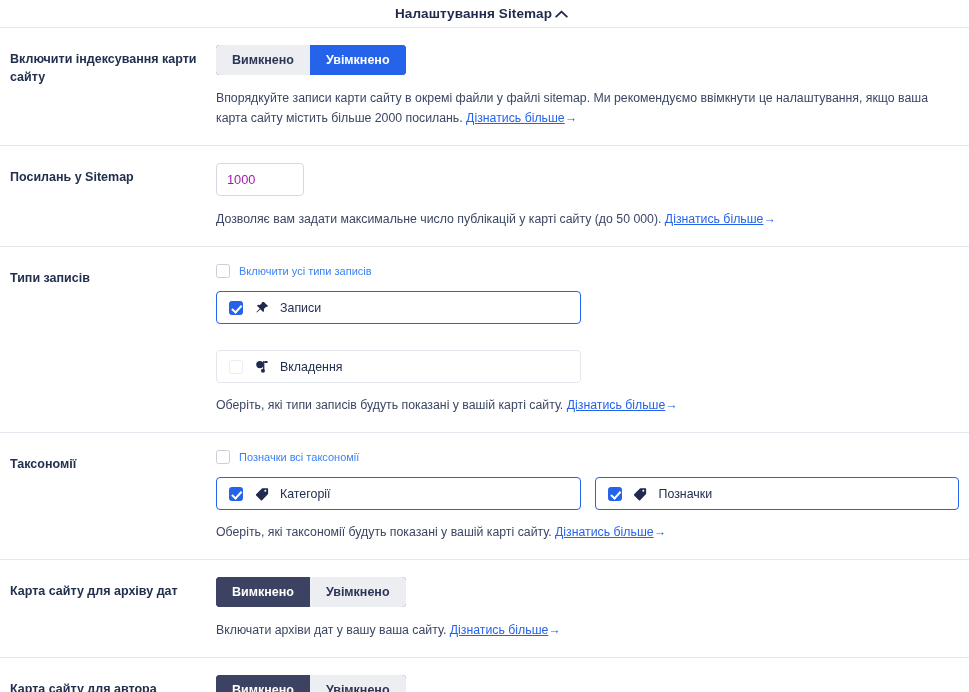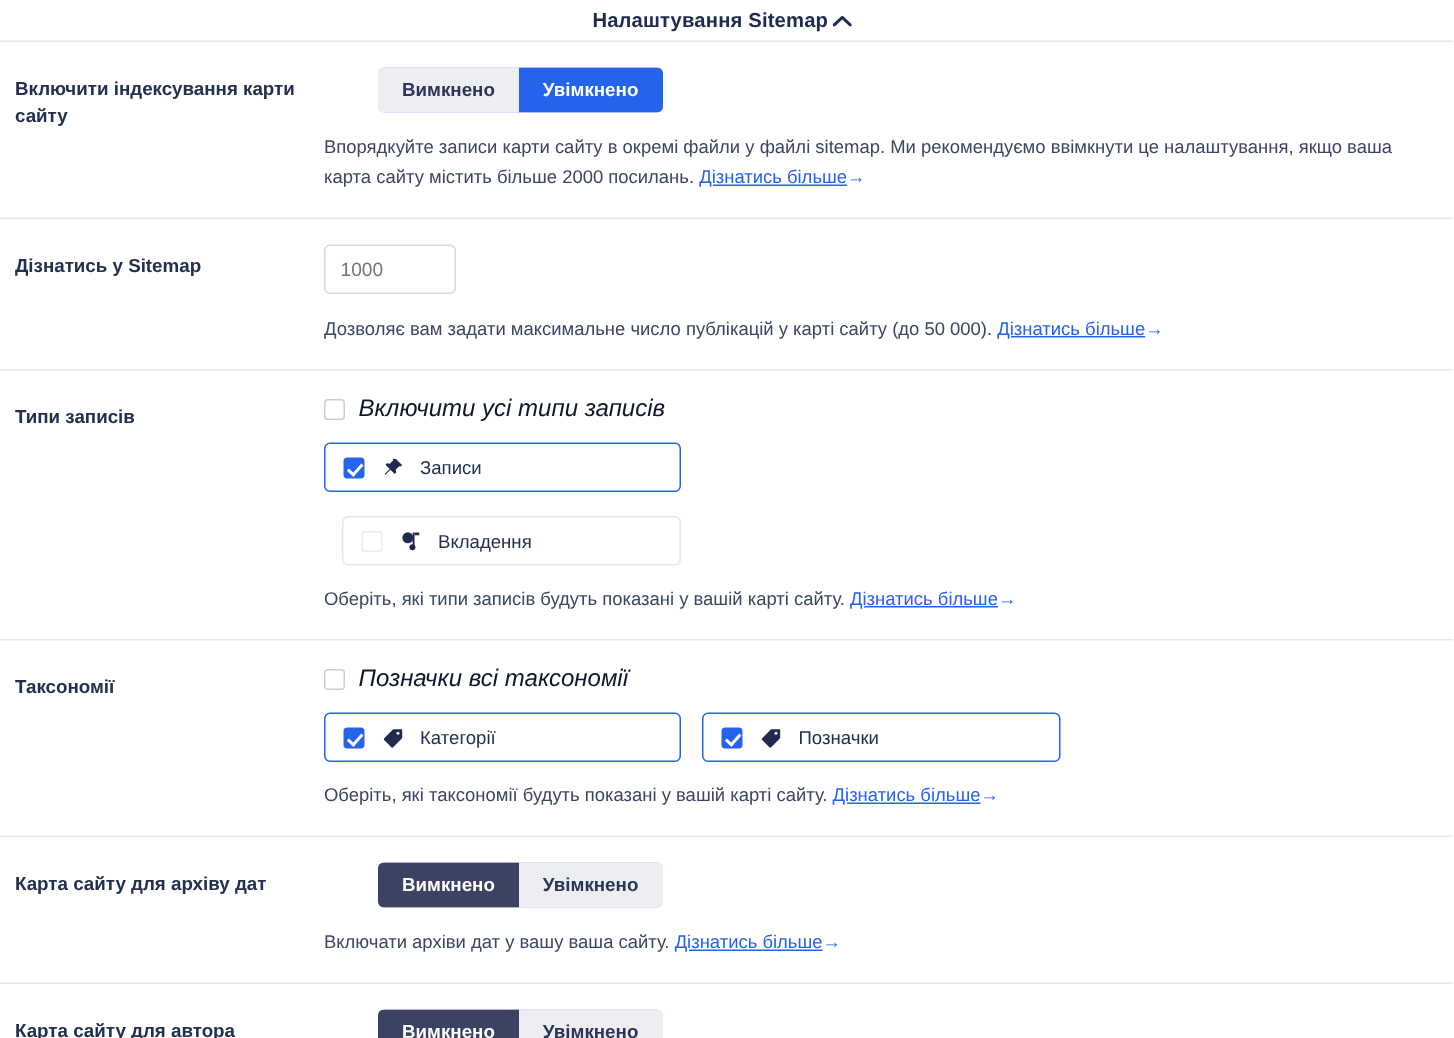--- a/index.html
+++ b/index.html
@@ -68,22 +68,21 @@
   .row-field {
     flex: 1 1 auto;
     min-width: 0;
   }
 
   
   .toggle {
     display: inline-flex;
     border-radius: 4px;
     overflow: hidden;
-    background: #c4b5fd;
-    margin-left: 36px;
+    background: #6d28d9;
   }
   .toggle-opt {
     font-family: inherit;
     font-size: 12.5px;
     font-weight: 700;
     border: 0;
     padding: 8px 16px;
     line-height: 1.15;
     cursor: pointer;
     background: #eceef1;
@@ -118,21 +117,21 @@
 
   
   .num-input {
     font-family: inherit;
     width: 88px;
     height: 33px;
     border: 1px solid #d5d9e2;
     border-radius: 4px;
     padding: 4px 10px;
     font-size: 12.8px;
-    color: #737373;
+    color: #a21caf;
     background: #fff;
     outline: none;
   }
 
   
   .all-line {
     display: flex;
     align-items: center;
     gap: 9px;
     margin-bottom: 13px;
@@ -160,30 +159,29 @@
     height: 7.5px;
     border: solid #fff;
     border-width: 0 2px 2px 0;
     transform: rotate(42deg);
   }
   .box.faint {
     border-color: #e9ecf2;
     background: #fff;
   }
   .all-label {
-    font-size: 16px;
-    color: #0f172a;
-    font-style: italic;
+    font-size: 11px;
+    color: #3b82f6;
   }
 
   
   .card-grid {
     display: grid;
-    grid-template-columns: 1fr 1fr 1fr;
-    gap: 16px 14px;
+    grid-template-columns: 1fr 1fr;
+    gap: 26px 14px;
   }
   .type-card {
     display: flex;
     align-items: center;
     gap: 11px;
     height: 33px;
     padding: 0 12px;
     border: 1px solid #e4e7ee;
     border-radius: 4px;
     background: #fff;
@@ -198,21 +196,21 @@
     display: flex;
     align-items: center;
     justify-content: center;
     flex: 0 0 15px;
   }
   .type-icon svg { display: block; }
   .type-name {
     font-size: 12.4px;
     color: #22304f;
   }
-  .span-full { grid-column: 1 / 2; margin-left: 12px; }
+  .span-full { grid-column: 1 / 2; }
 </style>
 </head>
 <body>
 
 <div class="panel-header">
   <div class="panel-title">Налаштування Sitemap</div>
   <div class="chevron-btn">
     <svg width="13" height="8" viewBox="0 0 13 8" aria-hidden="true">
       <path d="M1.2 6.6L6.5 1.6L11.8 6.6" fill="none" stroke="#1f2a4e" stroke-width="1.9" stroke-linecap="round" stroke-linejoin="round"></path>
     </svg>
@@ -228,21 +226,21 @@
       <button class="toggle-opt on-blue">Увімкнено</button>
     </div>
     <div class="help">
       <span>Впорядкуйте записи карти сайту в окремі файли у файлі sitemap. Ми рекомендуємо ввімкнути це налаштування, якщо ваша карта сайту містить більше 2000 посилань.</span>
       <span class="link">Дізнатись більше</span><span class="link arrow">→</span>
     </div>
   </div>
 </div>
 
 <div class="row">
-  <div class="row-label">Дізнатись у Sitemap</div>
+  <div class="row-label">Посилань у Sitemap</div>
   <div class="row-field">
     <input class="num-input" type="text" value="1000" style="">
     <div class="help">
       <span>Дозволяє вам задати максимальне число публікацій у карті сайту (до 50 000).</span>
       <span class="link">Дізнатись більше</span><span class="link arrow">→</span>
     </div>
   </div>
 </div>
 
 <div class="row">

